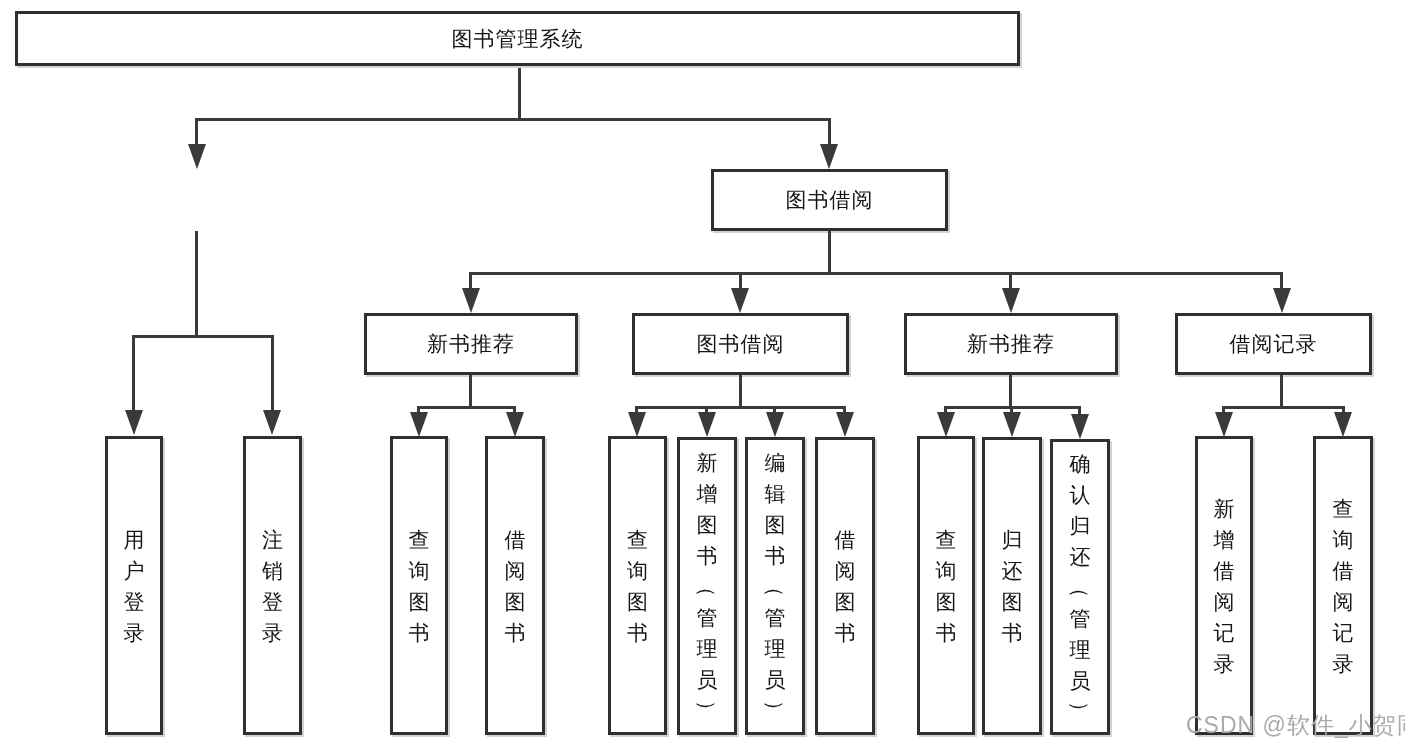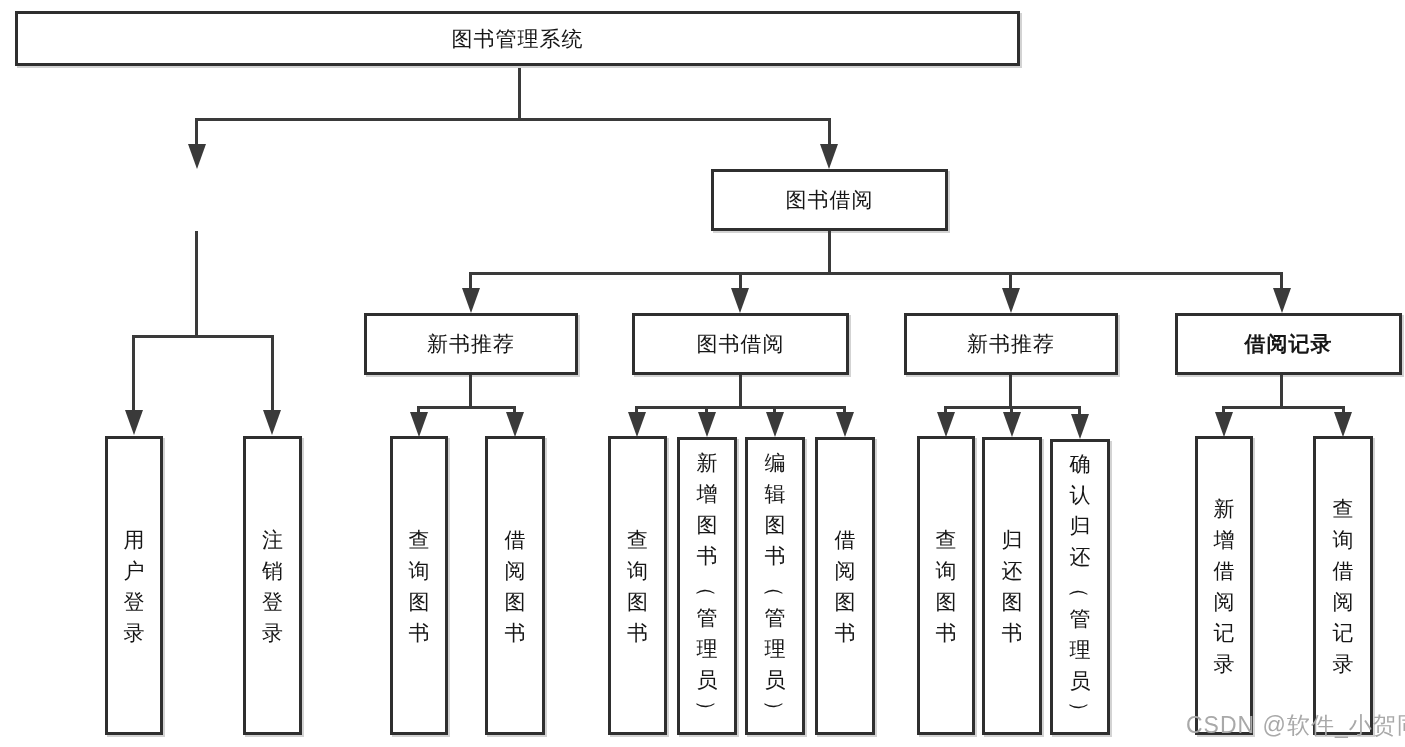--- a/index.html
+++ b/index.html
@@ -86,21 +86,21 @@
 
   <div class="hbox" style="left:364px;top:313px;width:214px;height:62px;">
     <span>新书推荐</span>
   </div>
   <div class="hbox" style="left:632px;top:313px;width:217px;height:62px;">
     <span>图书借阅</span>
   </div>
   <div class="hbox" style="left:904px;top:313px;width:214px;height:62px;">
     <span>新书推荐</span>
   </div>
-  <div class="hbox" style="left:1175px;top:313px;width:227px;height:62px;font-weight:bold;">
+  <div class="hbox" style="left:1175px;top:313px;width:197px;height:62px;">
     <span>借阅记录</span>
   </div>
 
   <div class="cl-v" style="left:469px;top:375px;height:31px;"></div>
   <div class="cl-h" style="left:417px;top:406px;width:99px;"></div>
   <div class="cl-v" style="left:417px;top:406px;height:8px;"></div>
   <div class="arrow" style="left:410px;top:412px;"></div>
   <div class="cl-v" style="left:513px;top:406px;height:8px;"></div>
   <div class="arrow" style="left:506px;top:412px;"></div>
 

